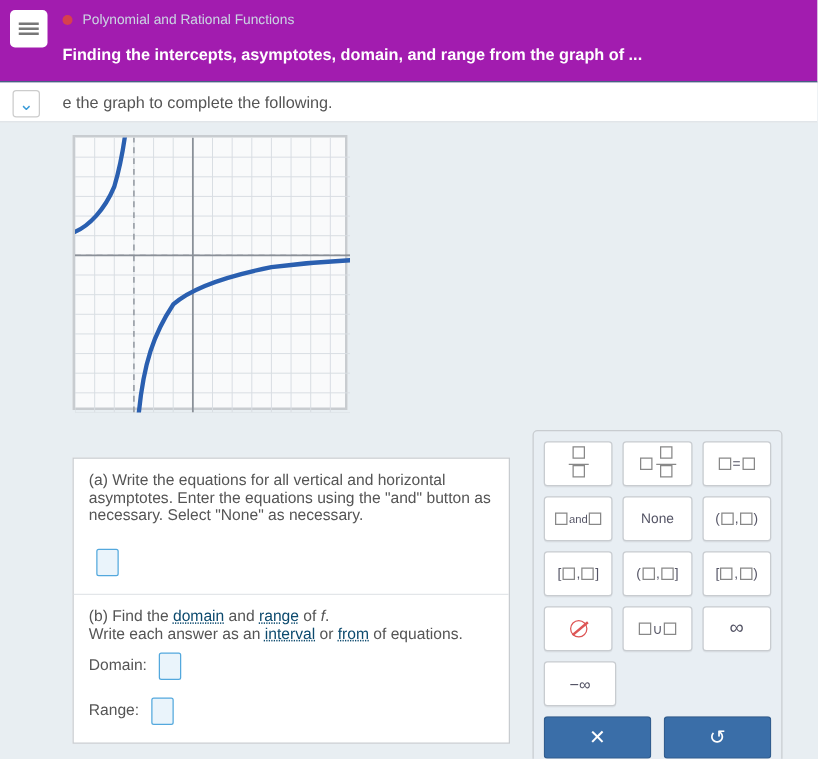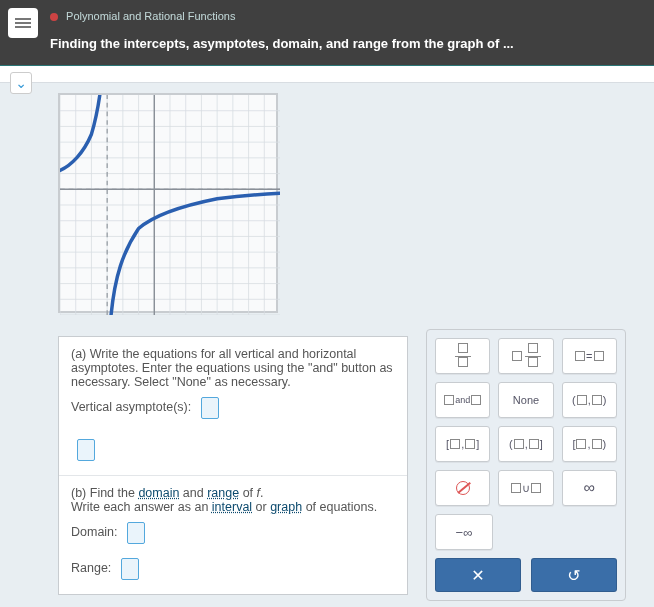--- a/index.html
+++ b/index.html
@@ -5,21 +5,21 @@
   * { box-sizing: border-box; margin: 0; padding: 0; }
   body {
     font-family: Arial, Helvetica, sans-serif;
     background: #e8eef2;
     width: 654px;
     height: 607px;
     overflow: hidden;
     color: #444;
   }
   .header {
-    background: #404040;
+    background: #a21caf;
     color: #fff;
     padding: 10px 12px 14px 50px;
     position: relative;
     border-bottom: 1px solid #2a7575;
   }
   .hamburger-wrap {
     position:absolute; left:8px; top:8px; width:30px; height:30px;
     background:#fff; border-radius:4px;
     display:flex; align-items:center; justify-content:center;
   }
@@ -123,20 +123,21 @@
     <span class="dot"></span>
     <span>Polynomial and Rational Functions</span>
   </div>
   <div class="title">Finding the intercepts, asymptotes, domain, and range from the graph of ...</div>
 </div>
 
 <div class="sub">
   <div class="chev">
     <span>⌄</span>
   </div>
+  <span>e the graph to complete the following.</span>
 </div>
 
 <div class="content">
 
   <div class="graphbox">
     <svg viewBox="-6 -6 14 14" preserveAspectRatio="none" width="220" height="220">
       <g transform="scale(1,-1)">
         <g stroke="#d8dde2" stroke-width="0.05">
           <line x1="-6" y1="-8" x2="-6" y2="6"></line>
             <line x1="-5" y1="-8" x2="-5" y2="6"></line>
@@ -180,34 +181,30 @@
           <path d="M -2.75 -8 C -2.5 -5.5 -2 -4 -1 -2.5 C 0 -1.6 2 -1 4 -0.6 C 6 -0.35 8 -0.25 8 -0.25"></path>
         </g>
       </g>
     </svg>
   </div>
 
   <div class="cols">
     <div class="qpanel">
       <div class="sec">
         <div>(a) Write the equations for all vertical and horizontal asymptotes. Enter the equations using the "and" button as necessary. Select "None" as necessary.</div>
-        <div class="lbl">
-          <span>Vertical asymptote(s):</span>
-          <span class="slot"></span>
-        </div>
         <div class="lbl" style="margin-top:20px">
           <span class="slot"></span>
         </div>
       </div>
       <div class="sec">
         <div>
           <span>(b) Find the </span><span class="link">domain</span><span> and </span><span class="link">range</span><span> of </span><span class="italic">f</span><span>.</span>
         </div>
         <div>
-          <span>Write each answer as an </span><span class="link">interval</span><span> or </span><span class="link">graph</span><span> of equations.</span>
+          <span>Write each answer as an </span><span class="link">interval</span><span> or </span><span class="link">from</span><span> of equations.</span>
         </div>
         <div class="lbl">
           <span>Domain:</span>
           <span class="slot"></span>
         </div>
         <div class="lbl" style="margin-top:14px">
           <span>Range:</span>
           <span class="slot"></span>
         </div>
       </div>

